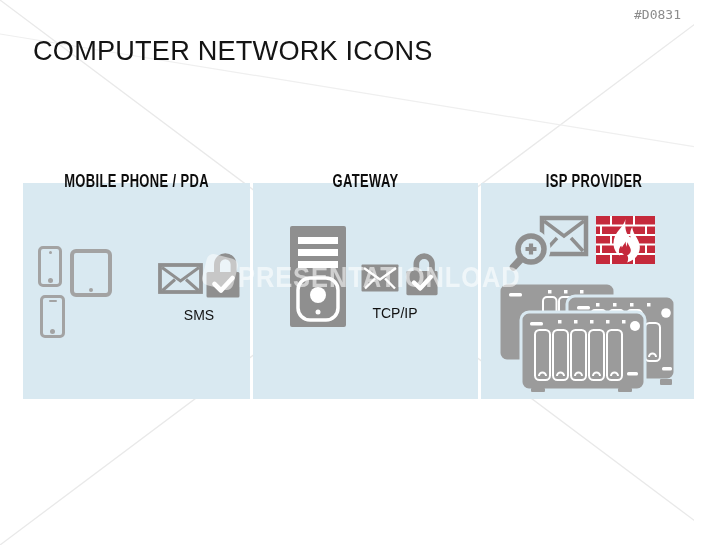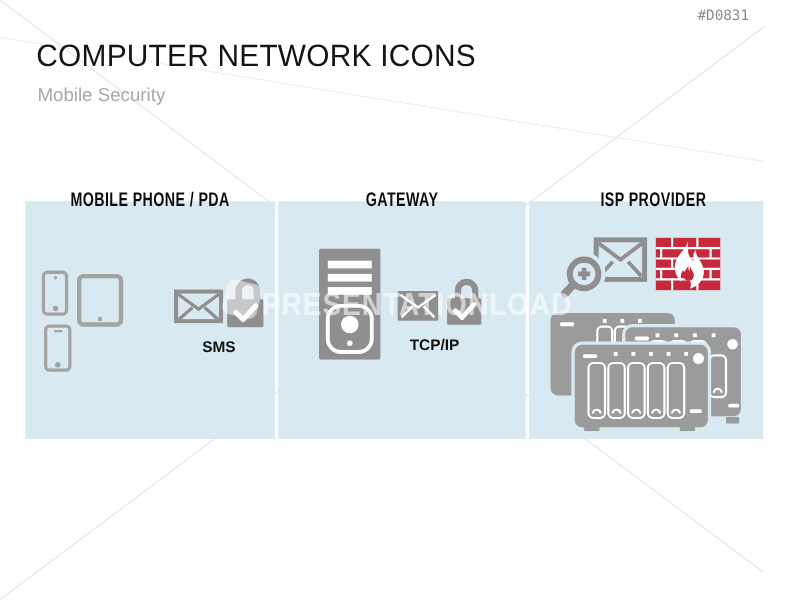--- a/index.html
+++ b/index.html
@@ -20,21 +20,21 @@
   
   .panel{top:183px;height:216px;background:var(--panel-bg);z-index:1;}
   #panel-1{left:23px;width:227px;}
   #panel-2{left:253px;width:225px;}
   #panel-3{left:481px;width:226px;}
   .panel-title{top:171px;font-size:18px;font-weight:700;color:#0d0d0d;text-align:center;
                transform:scaleX(.72);letter-spacing:.5px;white-space:nowrap;z-index:2;}
   #pt-1{left:23px;width:227px;}
   #pt-2{left:253px;width:225px;}
   #pt-3{left:481px;width:226px;}
-  .caption{font-size:14px;font-weight:700;color:#111;text-align:center;z-index:2;}
+  .caption{font-size:14px;font-weight:400;color:#111;text-align:center;z-index:2;}
   #cap-1{left:168px;top:307px;width:62px;}
   #cap-2{left:360px;top:305px;width:70px;}
   
   .device{border:3px solid var(--phone-gray);border-radius:5px;background:transparent;z-index:2;}
   .device .dot,.device .homebtn,.device .spk{position:absolute;background:var(--phone-gray);border-radius:50%;}
   #phone-1{left:38px;top:246px;width:18px;height:35px;}
   #phone-1 .dot{width:3px;height:3px;left:7.5px;top:1.5px;}
   #phone-1 .homebtn{width:5px;height:5px;left:6.5px;bottom:1.5px;}
   #tablet{left:70px;top:249px;width:34px;height:40px;border-width:4px;border-radius:6px;}
   #tablet .homebtn{width:4px;height:4px;left:15px;bottom:1px;}
@@ -61,21 +61,20 @@
 <div id="slide">
 
   <svg id="diag" class="abs" width="727" height="545" viewBox="0 0 727 545">
     <line x1="0" y1="0" x2="727" y2="545" stroke="#e9e9e9" stroke-width="1.3"></line>
     <line x1="727" y1="0" x2="0" y2="545" stroke="#e9e9e9" stroke-width="1.3"></line>
     <line x1="0" y1="34" x2="727" y2="152" stroke="#efefef" stroke-width="1.2"></line>
   </svg>
 
   <div id="code" class="abs">#D0831</div>
   <div id="title" class="abs">COMPUTER NETWORK ICONS</div>
-  <div id="subtitle" class="abs">Mobile Security</div>
 
   <div id="panel-1" class="abs panel"></div>
   <div id="panel-2" class="abs panel"></div>
   <div id="panel-3" class="abs panel"></div>
 
   <div id="pt-1" class="abs panel-title">MOBILE PHONE / PDA</div>
   <div id="pt-2" class="abs panel-title">GATEWAY</div>
   <div id="pt-3" class="abs panel-title">ISP PROVIDER</div>
 
   <div id="phone-1" class="abs device">

